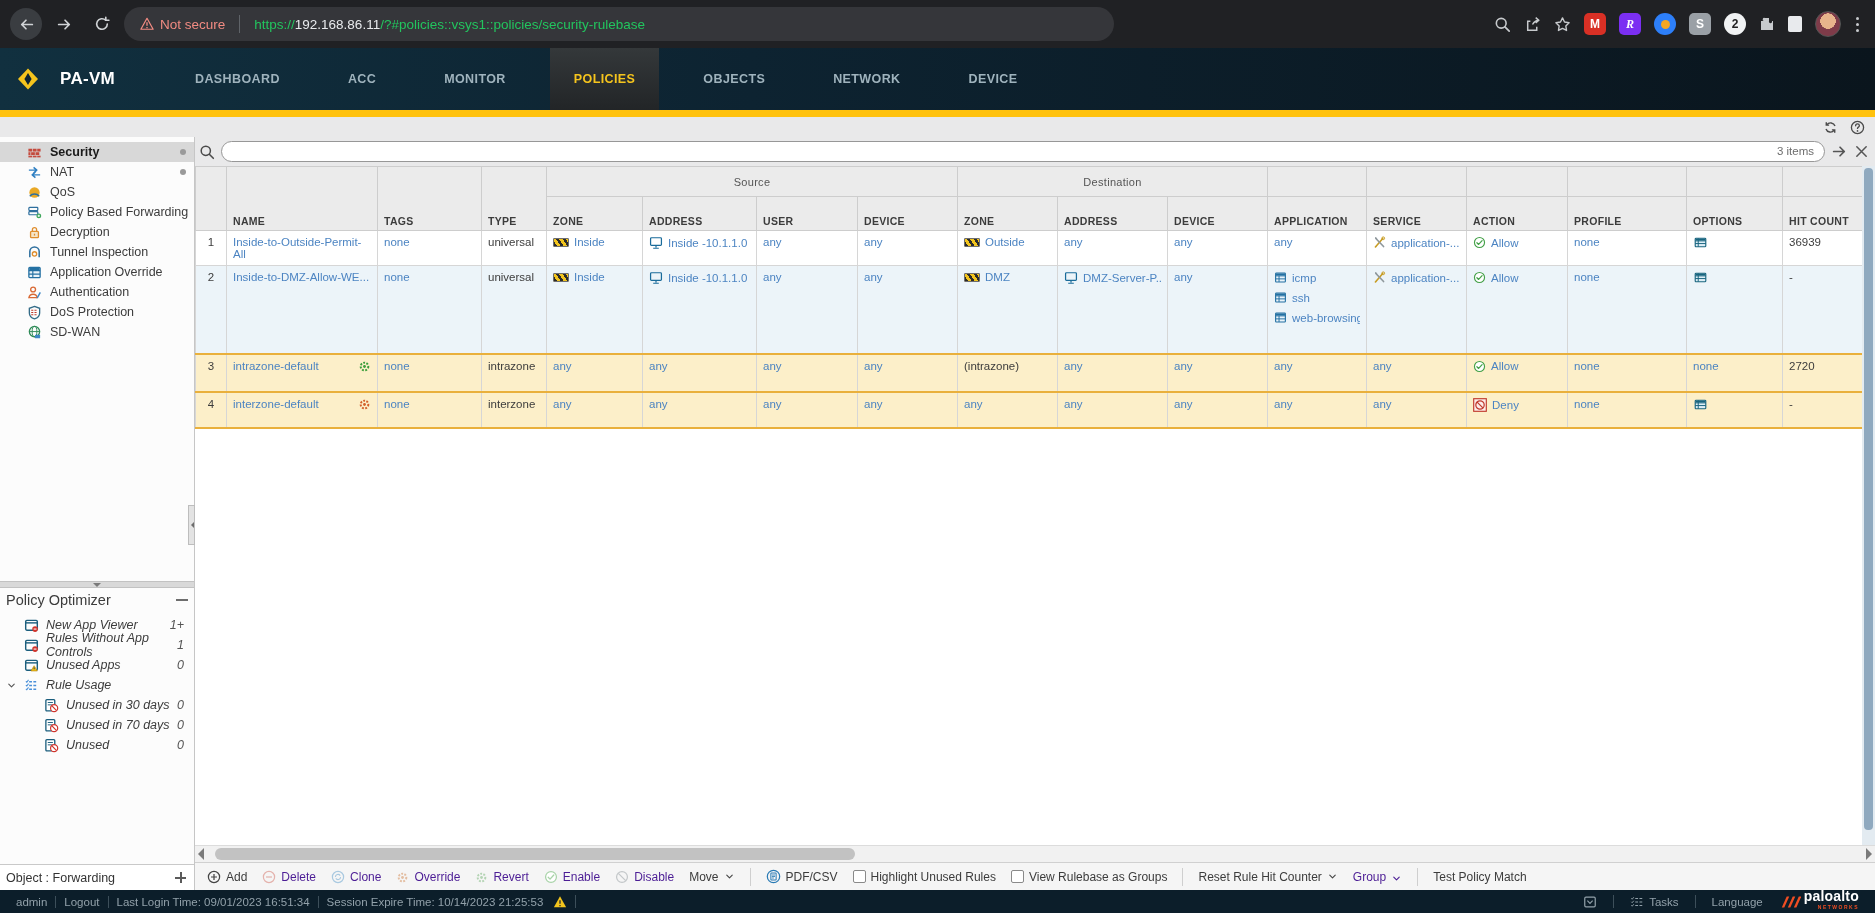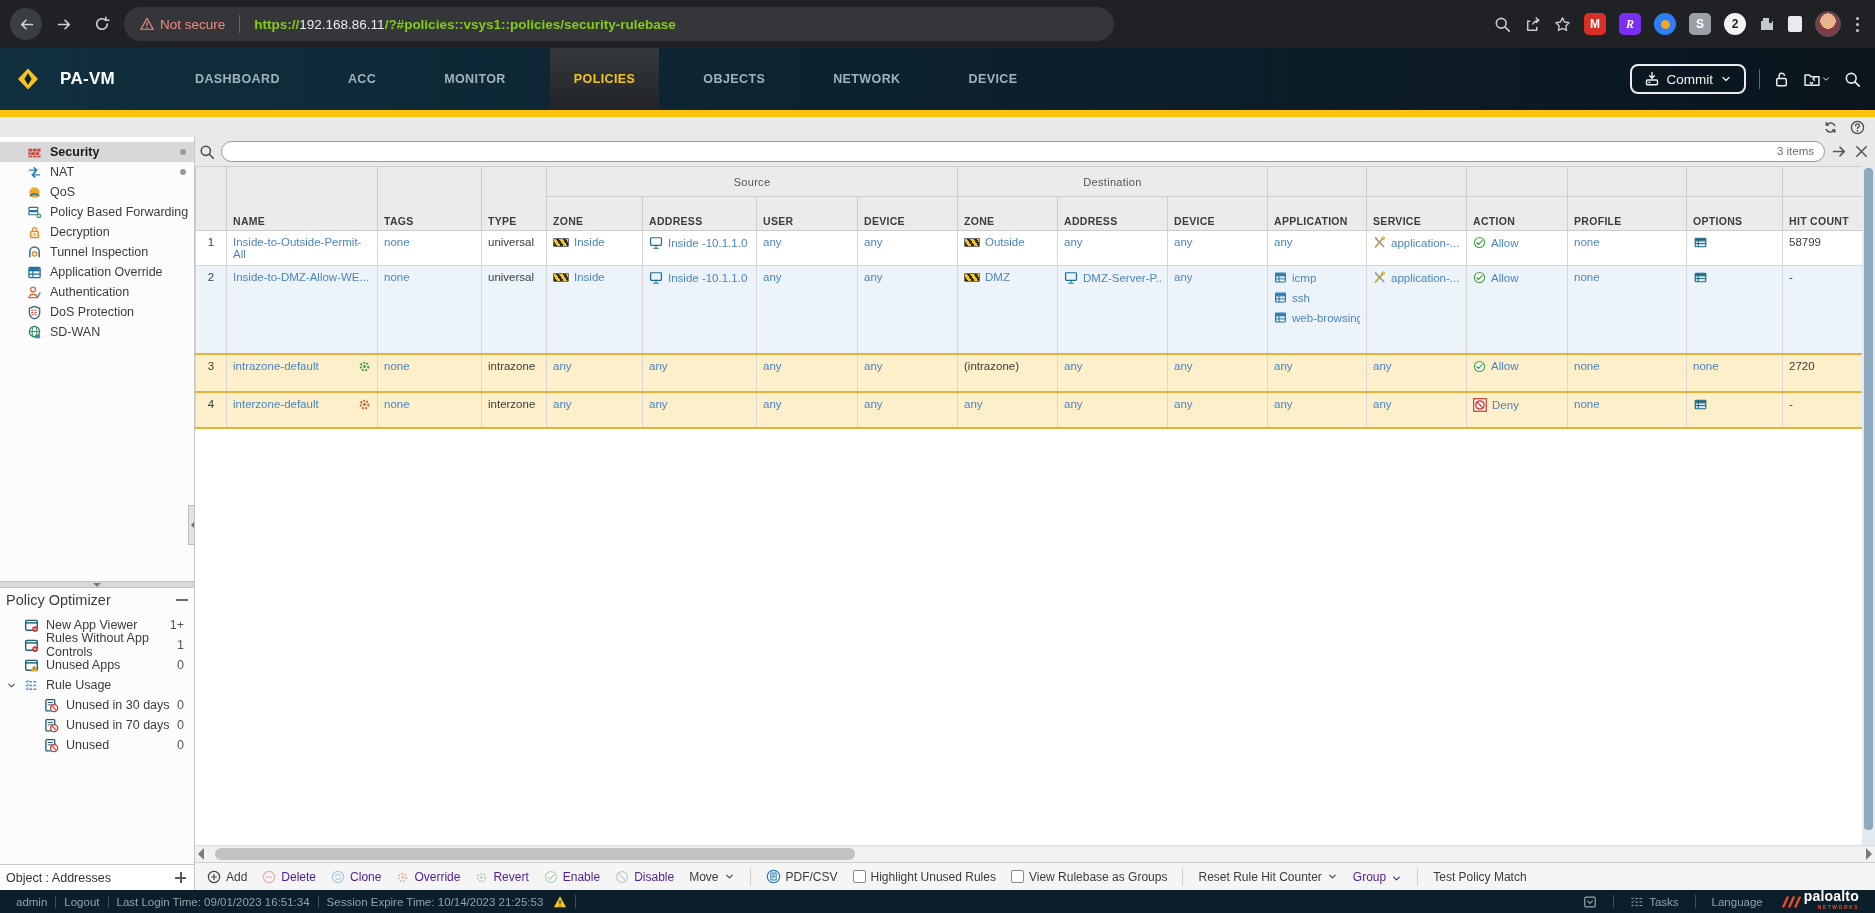--- a/index.html
+++ b/index.html
@@ -6,21 +6,21 @@
   body { font-family:"Liberation Sans", sans-serif; background:#555; }
   .screen { position:relative; width:1875px; height:913px; background:#fff; overflow:hidden; font-family:"Liberation Sans", sans-serif; }
 
   
   .browser-bar { position:absolute; top:0; left:0; width:100%; height:48px; background:#202124; display:flex; align-items:center; padding:0 10px; gap:6px; }
   .bnav { width:32px; height:32px; border-radius:50%; display:flex; align-items:center; justify-content:center; color:#d0d3d6; flex:0 0 auto; }
   .bnav.back { background:#3a3d41; }
   .url-pill { height:34px; flex:1 1 auto; max-width:990px; background:#35363a; border-radius:17px; display:flex; align-items:center; padding:0 16px; gap:8px; color:#e8eaed; font-size:13.5px; overflow:hidden; white-space:nowrap; }
   .warnred { color:#f28b82; display:flex; align-items:center; gap:6px; font-size:13.5px; }
   .pill-div { width:1px; height:18px; background:#5f6368; margin:0 6px; flex:0 0 auto; }
-  .url-dim { color:#84cc16;font-weight:bold; } .url-host { color:#e8eaed; }
+  .url-dim { color:#22c55e; } .url-host { color:#e8eaed; }
   .bright { margin-left:auto; display:flex; align-items:center; gap:13px; padding-right:4px; }
   .bicon { color:#c7cacd; display:flex; align-items:center; }
   .ext { width:22px; height:22px; border-radius:5px; display:flex; align-items:center; justify-content:center; color:#fff; font-size:12px; font-weight:bold; }
   .avatar { width:26px; height:26px; border-radius:50%; background:radial-gradient(circle at 50% 38%, #e8b48c 0 40%, #7e3b49 41% 100%); border:1px solid #555; }
   .vdots { display:flex; flex-direction:column; gap:3px; padding:2px; }
   .vdots i { width:3px; height:3px; border-radius:50%; background:#c7cacd; }
 
   
   .app-header { position:absolute; top:48px; left:0; width:100%; height:62px; background:linear-gradient(90deg,#11303f 0%,#0d2331 40%,#0a151d 100%); display:flex; align-items:center; }
   .brand { display:flex; align-items:center; gap:20px; padding:0 18px 0 16px; }
@@ -77,21 +77,21 @@
   .sidebar { position:absolute; top:137px; left:0; width:195px; bottom:23px; background:#fcfcfc; border-right:1px solid #c6c6c6; font-size:12.5px; color:#3c3c3c; }
   .side-list { position:absolute; top:5px; left:0; right:0; }
   .side-item { display:flex; align-items:center; gap:8px; height:20px; padding-left:27px; cursor:pointer; position:relative; }
   .side-item.sel { background:#d8d8d8; font-weight:bold; color:#1a1a1a; }
   .side-dot { position:absolute; right:8px; width:6px; height:6px; border-radius:50%; background:#9a9a9a; }
   .splitter { position:absolute; top:444px; left:0; right:0; height:7px; background:#d9d9d9; border-top:1px solid #c2c2c2; border-bottom:1px solid #c2c2c2; }
   .splitter i { position:absolute; left:50%; top:1px; width:0; height:0; border:4px solid transparent; border-top-color:#7a7a7a; margin-left:-4px; }
   .po-title { position:absolute; top:455px; left:6px; right:6px; display:flex; justify-content:space-between; align-items:center; font-size:14.5px; color:#3c3c3c; }
   .minus-bar { width:12px; height:2px; background:#6d6d6d; cursor:pointer; }
   .po-list { position:absolute; top:478px; left:0; right:0; }
-  .po-item { display:flex; align-items:center; gap:7px; height:20px; padding-left:24px; padding-right:10px; cursor:pointer; position:relative; }
+  .po-item { display:flex; align-items:center; gap:7px; height:20px; padding-left:24px; padding-right:10px; cursor:pointer; position:relative;font-style:italic; }
   .po-item.child { padding-left:44px; }
   .po-item .cnt { margin-left:auto; color:#555; }
   .po-chev { position:absolute; left:6px; color:#555; }
   .object-bar { position:absolute; bottom:0; left:0; right:0; height:26px; border-top:1px solid #c9c9c9; background:#fff; display:flex; align-items:center; justify-content:space-between; padding:0 8px 0 6px; font-size:12.5px; color:#333; }
   .plus-ic { position:relative; width:11px; height:11px; cursor:pointer; }
   .plus-ic:before, .plus-ic:after { content:""; position:absolute; background:#5a5a5a; }
   .plus-ic:before { left:5px; top:0; width:1.5px; height:11px; }
   .plus-ic:after { top:5px; left:0; height:1.5px; width:11px; }
   .collapse-tab { position:absolute; top:368px; right:-1px; width:7px; height:40px; background:#e3e3e3; border:1px solid #bdbdbd; display:flex; align-items:center; justify-content:center; }
   .collapse-tab i { width:0; height:0; border:3px solid transparent; border-right-color:#6d6d6d; margin-right:1px; }
@@ -401,50 +401,20 @@
     </div>
     <div class="tabs">
       <span class="tab">DASHBOARD</span>
       <span class="tab">ACC</span>
       <span class="tab">MONITOR</span>
       <span class="tab active">POLICIES</span>
       <span class="tab">OBJECTS</span>
       <span class="tab">NETWORK</span>
       <span class="tab">DEVICE</span>
     </div>
-    <div class="hdr-right">
-      <span class="commit-btn">
-        <svg class="i" width="16" height="16">
-            <use href="#s-commit"></use>
-          </svg>
-        <span>Commit</span>
-        <svg class="i" width="12" height="12">
-            <use href="#s-chev"></use>
-          </svg>
-      </span>
-      <span class="hdr-div"></span>
-      <span>
-          <svg class="i" width="17" height="17">
-            <use href="#s-lockopen"></use>
-          </svg>
-        </span>
-      <span style="display:flex;align-items:center">
-          <svg class="i" width="18" height="18">
-            <use href="#s-folio"></use>
-          </svg>
-          <svg class="i" width="10" height="10">
-            <use href="#s-chev"></use>
-          </svg>
-        </span>
-      <span>
-          <svg class="i" width="17" height="17">
-            <use href="#s-mag"></use>
-          </svg>
-        </span>
-    </div>
   </div>
   <div class="stripe"></div>
 
   <div class="util-bar">
     <span>
         <svg class="i" width="15" height="15">
           <use href="#s-refresh"></use>
         </svg>
       </span>
     <span>
@@ -578,21 +548,21 @@
       </div>
       <div class="po-item child">
         <svg class="i" width="15" height="15">
             <use href="#s-docdeny"></use>
           </svg>
         <span>Unused</span>
         <span class="cnt">0</span>
       </div>
     </div>
     <div class="object-bar">
-      <span>Object : Addresses</span>
+      <span>Object : Forwarding</span>
       <span class="plus-ic"></span>
     </div>
   </div>
 
   <div class="main">
     <div class="search-row">
       <svg class="i" width="16" height="16">
           <use href="#s-mag"></use>
         </svg>
       <div class="pill">
@@ -709,21 +679,21 @@
                   </svg>
                   <span class="lk">Allow</span>
                 </span>
               </td>
             <td><span class="lk">none</span></td>
             <td>
                 <svg class="i" width="15" height="13">
                   <use href="#s-log"></use>
                 </svg>
               </td>
-            <td>58799</td>
+            <td>36939</td>
           </tr>
           <tr class="r2">
             <td class="cnum">2</td>
             <td><span class="lk">Inside-to-DMZ-Allow-WE...</span></td>
             <td><span class="lk">none</span></td>
             <td>universal</td>
             <td>
                 <span class="cellline">
                   <span class="zone-ic"></span>
                   <span class="lk">Inside</span>

